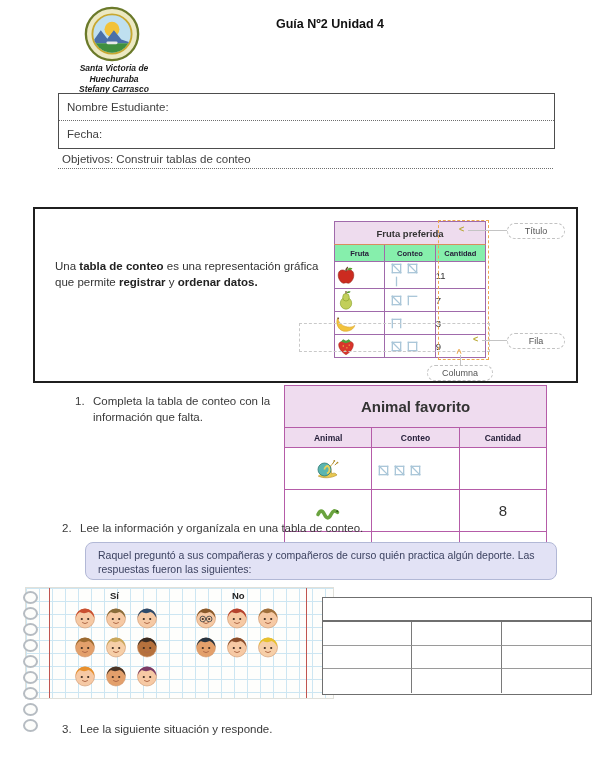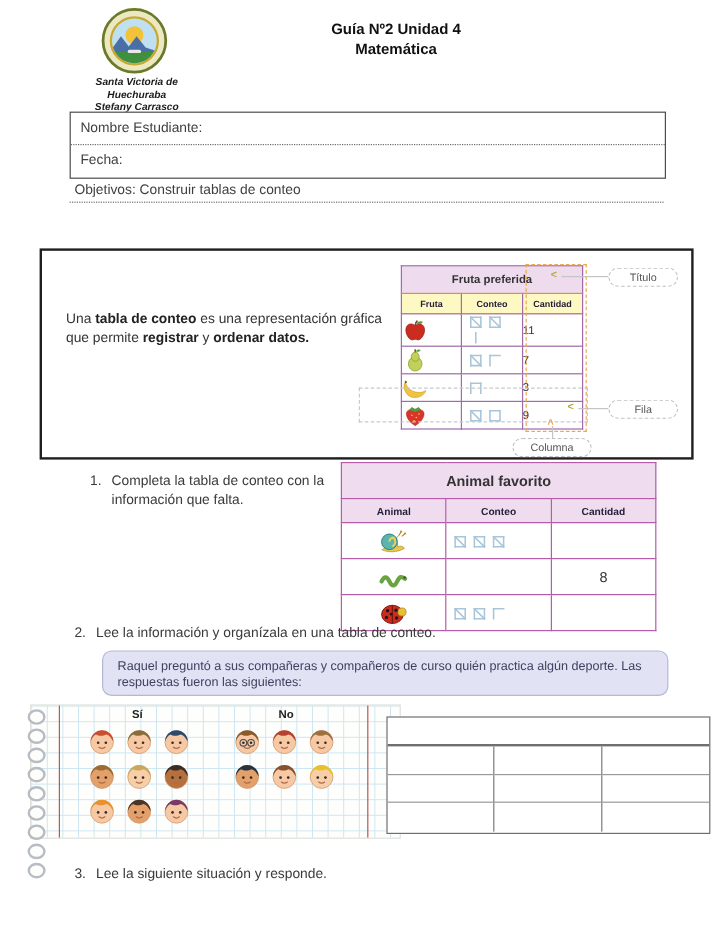--- a/index.html
+++ b/index.html
@@ -30,21 +30,21 @@
   .concept-text .bd{font-weight:bold;color:#222;}
 
   
   table.ptable{border-collapse:collapse;table-layout:fixed;background:#fff;}
   table.ptable td,table.ptable th{box-sizing:border-box;padding:0;}
   table.fruit{position:absolute;left:299px;top:12px;width:152px;}
   table.fruit td,table.fruit th{border:1px solid #a06aab;}
   table.fruit{border:1.5px solid #a06aab;}
   .t-title{height:18px;background:#eedcee;font-weight:bold;font-size:7.5px;text-align:center;
            color:#26203a;border-bottom:1px solid #d98c5f !important;}
-  table.fruit th{height:17px;background:#fef9c3;font-weight:bold;font-size:7.5px;color:#26203a;text-align:center;}
+  table.fruit th{height:17px;background:#86efac;font-weight:bold;font-size:7.5px;color:#26203a;text-align:center;}
   table.fruit td{height:23px;font-size:9.5px;color:#333;}
   .tally-cell{text-align:left !important;padding-left:5px !important;}
   .tk{width:13px;height:13px;margin-right:3px;vertical-align:middle;}
   .tk path{stroke:#a9c6d8;stroke-width:1.4;fill:none;stroke-linecap:square;}
   .cell-icon svg{width:22px;height:22px;vertical-align:middle;}
 
   
   .col-highlight{left:403px;top:11px;width:49px;height:138px;border:1.2px dashed #eda94f;}
   .row-highlight{left:264px;top:114px;width:189px;height:27px;border:1.2px dashed #c9c9c9;}
   .pill{border:1.5px dashed #c2c2c2;border-radius:9px;background:#fff;font-size:9px;color:#555;
@@ -59,21 +59,21 @@
   .ex-item{display:flex;font-size:11.5px;line-height:15.5px;color:#3a3a3a;}
   .ex-num{width:18px;flex:none;}
   .ex1{left:75px;top:394px;width:225px;}
   .ex2{left:62px;top:521px;width:505px;}
   .ex3{left:62px;top:722px;width:505px;}
 
   table.animal{position:absolute;left:284px;top:385px;width:263px;border:1.5px solid #b55ca8;}
   table.animal td,table.animal th{border:1px solid #b55ca8;}
   .a-title{height:20px;background:#efdcef;font-weight:bold;font-size:8.5px;text-align:center;color:#26203a;}
   table.animal th{height:20px;background:#efdcef;font-weight:bold;font-size:8.5px;color:#26203a;}
-  table.animal td{height:30px;text-align:center;font-size:12px;color:#333;}
+  table.animal td{height:42px;text-align:center;font-size:15px;color:#333;}
   table.animal .cell-icon svg{width:26px;height:26px;}
 
   .raquel-box{left:85px;top:542px;width:472px;height:38px;box-sizing:border-box;border-radius:8px;
               background:#e2e2f5;border:1px solid #b2b8d6;padding:5px 12px;font-size:10.5px;
               line-height:14px;color:#3c4260;}
 
   
   .notebook{left:25px;top:587px;width:309px;height:112px;background:
       linear-gradient(#cde6f2 1px,transparent 1px),
       linear-gradient(90deg,#cde6f2 1px,transparent 1px),#fefefc;
@@ -115,21 +115,20 @@
       </g>
     </svg>
   </div>
   <div class="abs school-name">
     <div>Santa Victoria de</div>
     <div>Huechuraba</div>
     <div>Stefany Carrasco</div>
   </div>
   <div class="abs guide-title">
     <div>Guía Nº2 Unidad 4</div>
-    <div>Matemática</div>
   </div>
 
   <div class="abs student-box">
     <div class="sb-row first">Nombre Estudiante:</div>
     <div class="sb-row">Fecha:</div>
   </div>
   <div class="abs objectives">Objetivos:  Construir tablas de conteo</div>
 
 
   <div class="abs concept-box">

